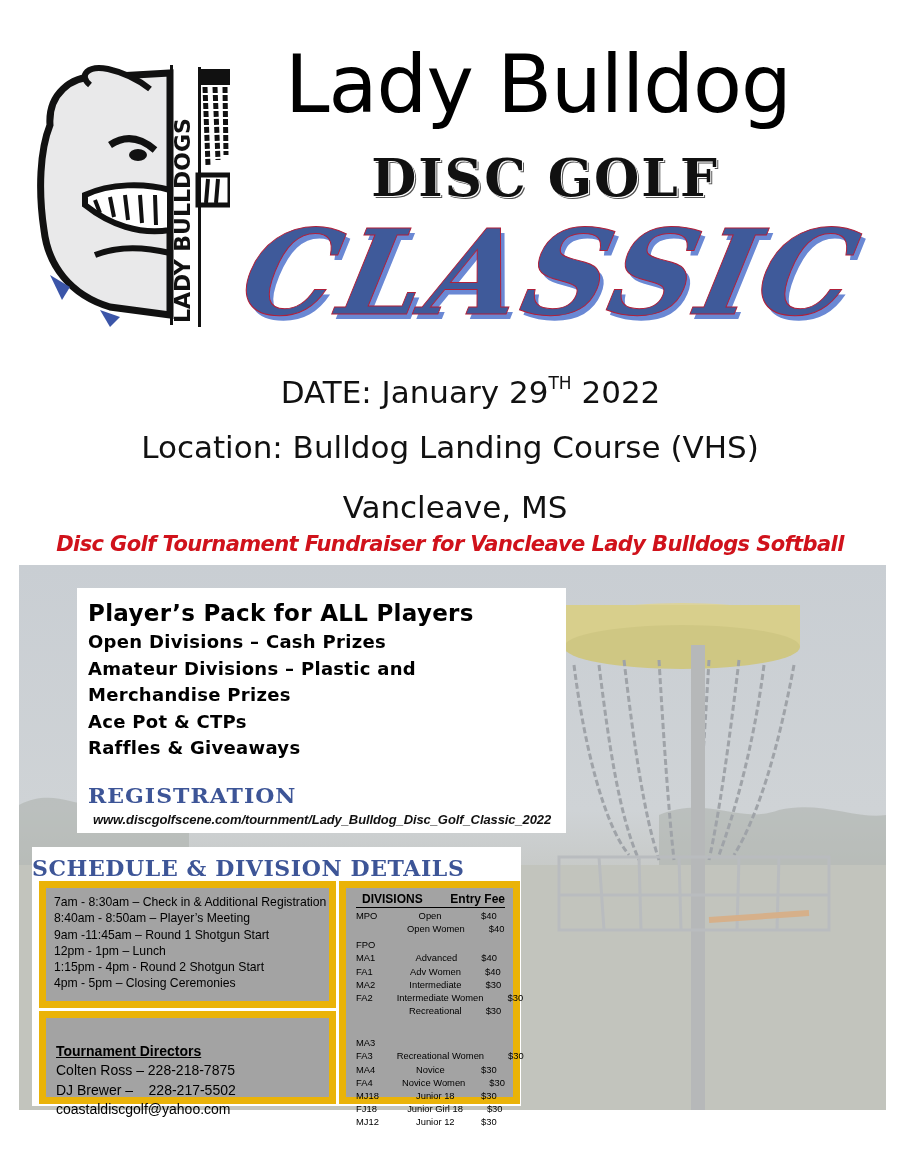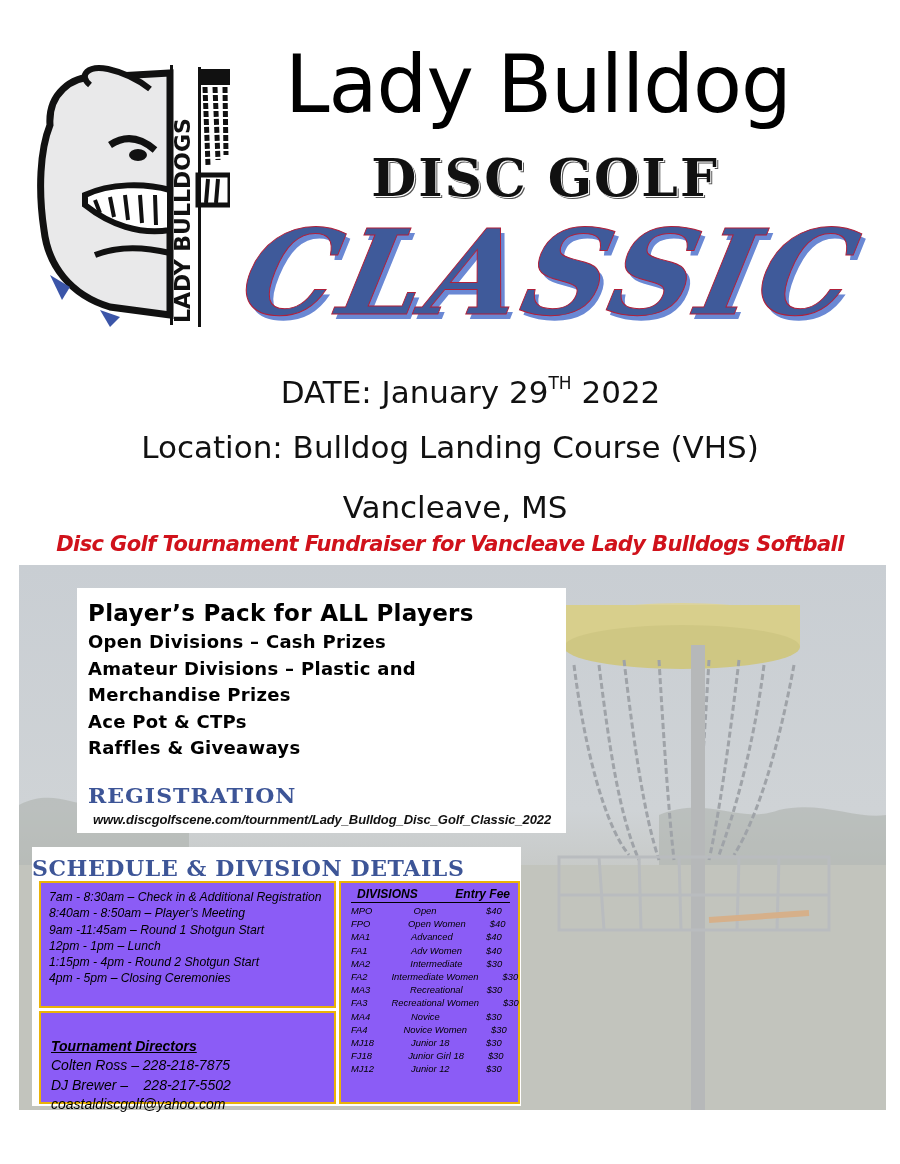--- a/index.html
+++ b/index.html
@@ -76,21 +76,21 @@
     font-family: "Liberation Sans", sans-serif; font-weight: bold; font-style: italic;
     font-size: 13px; line-height: 16px; color: #111; text-decoration: none; letter-spacing: -0.1px;
   }
 
   .panel-sched { left: 32px; top: 847px; width: 489px; height: 259px; }
   .sched-heading {
     position: absolute; left: 0; top: 8px; width: 489px; 
     font-family: "DejaVu Serif", serif; font-weight: bold; font-size: 22px; line-height: 26px;
     color: #3d5597; letter-spacing: 0.6px;
   }
-  .box { position: absolute; border: 2px solid #eab308; background: #8b5cf6; font-style: italic; }
+  .box { position: absolute; border: 7px solid #eab308; background: #a3a3a3; }
   .box-schedule { left: 7px; top: 34px; width: 297px; height: 127px; padding: 6px 8px; }
   .box-schedule .row { font-family: "Liberation Sans", sans-serif; font-size: 12.2px; line-height: 16.3px; white-space: nowrap; }
   .box-directors { left: 7px; top: 164px; width: 297px; height: 93px; padding: 23px 10px; }
   .dir-title { font-family: "Liberation Sans", sans-serif; font-weight: bold; font-size: 14px; line-height: 20px; text-decoration: underline; }
   .dir-row { font-family: "Liberation Sans", sans-serif; font-size: 14px; line-height: 19.5px; white-space: pre; }
   .box-divisions { left: 307px; top: 34px; width: 181px; height: 223px; padding: 4px 8px 4px 10px; }
   .div-head {
     display: flex; justify-content: space-between;
     font-family: "Liberation Sans", sans-serif; font-weight: bold; font-size: 12px; line-height: 15px;
     border-bottom: 1px solid #000; padding: 0 0 0 6px; margin-bottom: 1px;
@@ -207,21 +207,21 @@
       <span>DIVISIONS</span>
       <span>Entry Fee</span>
     </div>
     <div id="div-rows">
         <div class="div-row">
           <span class="div-code" style="white-space: pre;">MPO</span>
           <span class="div-name" style="white-space: pre;"> Open</span>
           <span class="div-fee" style="white-space: pre;">$40</span>
         </div>
         <div class="div-row">
-          <span class="div-code" style="white-space: pre;">FPO</span>
+          <span class="div-code" style="white-space: pre; margin-top: 16px;">FPO</span>
           <span class="div-name" style="white-space: pre;"> Open Women</span>
           <span class="div-fee" style="white-space: pre;">$40</span>
         </div>
         <div class="div-row">
           <span class="div-code" style="white-space: pre;">MA1</span>
           <span class="div-name" style="white-space: pre;">Advanced</span>
           <span class="div-fee" style="white-space: pre;">$40</span>
         </div>
         <div class="div-row">
           <span class="div-code" style="white-space: pre;">FA1</span>
@@ -232,21 +232,21 @@
           <span class="div-code" style="white-space: pre;">MA2</span>
           <span class="div-name" style="white-space: pre;">Intermediate</span>
           <span class="div-fee" style="white-space: pre;">$30</span>
         </div>
         <div class="div-row">
           <span class="div-code" style="white-space: pre;">FA2</span>
           <span class="div-name" style="white-space: pre;">Intermediate Women</span>
           <span class="div-fee" style="white-space: pre;">$30</span>
         </div>
         <div class="div-row">
-          <span class="div-code" style="white-space: pre;">MA3</span>
+          <span class="div-code" style="white-space: pre; margin-top: 32px;">MA3</span>
           <span class="div-name" style="white-space: pre;">Recreational</span>
           <span class="div-fee" style="white-space: pre;">$30</span>
         </div>
         <div class="div-row">
           <span class="div-code" style="white-space: pre;">FA3</span>
           <span class="div-name" style="white-space: pre;">Recreational Women</span>
           <span class="div-fee" style="white-space: pre;">$30</span>
         </div>
         <div class="div-row">
           <span class="div-code" style="white-space: pre;">MA4</span>

